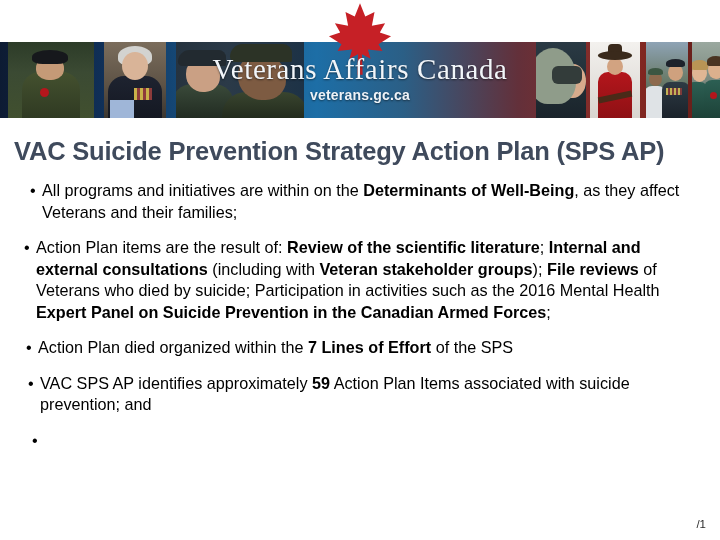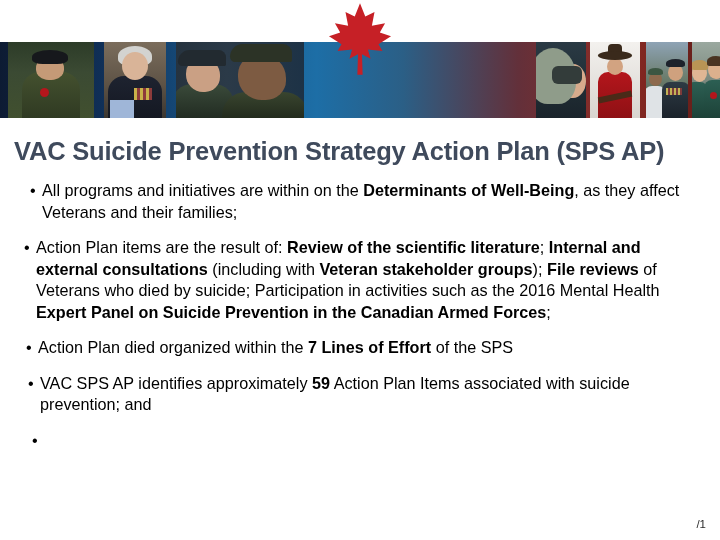--- a/index.html
+++ b/index.html
@@ -419,20 +419,22 @@
       <div class="poppy"></div>
     </div>
 
   </div>
 
   <svg id="maple-leaf" viewBox="0 0 100 112">
     <path d="M50 2 L58 22 L72 15 L68 36 L88 32 L80 46 L97 52 L78 64 L84 74 L62 72 L66 86 L53 79 L54 110 L46 110 L47 79 L34 86 L38 72 L16 74 L22 64 L3 52 L20 46 L12 32 L32 36 L28 15 L42 22 Z" fill="#c62026"></path>
   </svg>
 
   <div id="banner-wordmark">
+    <div id="banner-title-text">Veterans Affairs Canada</div>
+    <div id="banner-url-text">veterans.gc.ca</div>
   </div>
 </div>
 
 <div id="slide-title">VAC Suicide Prevention Strategy Action Plan (SPS AP)</div>
 
 <div id="bullet-list">
 
   <div class="bullet" id="bullet-1">
     <span class="marker">•</span>
     <span class="btext"><span>All programs and initiatives are within on the </span><span class="b">Determinants of Well-Being</span><span>, as they affect Veterans and their families;</span></span>

